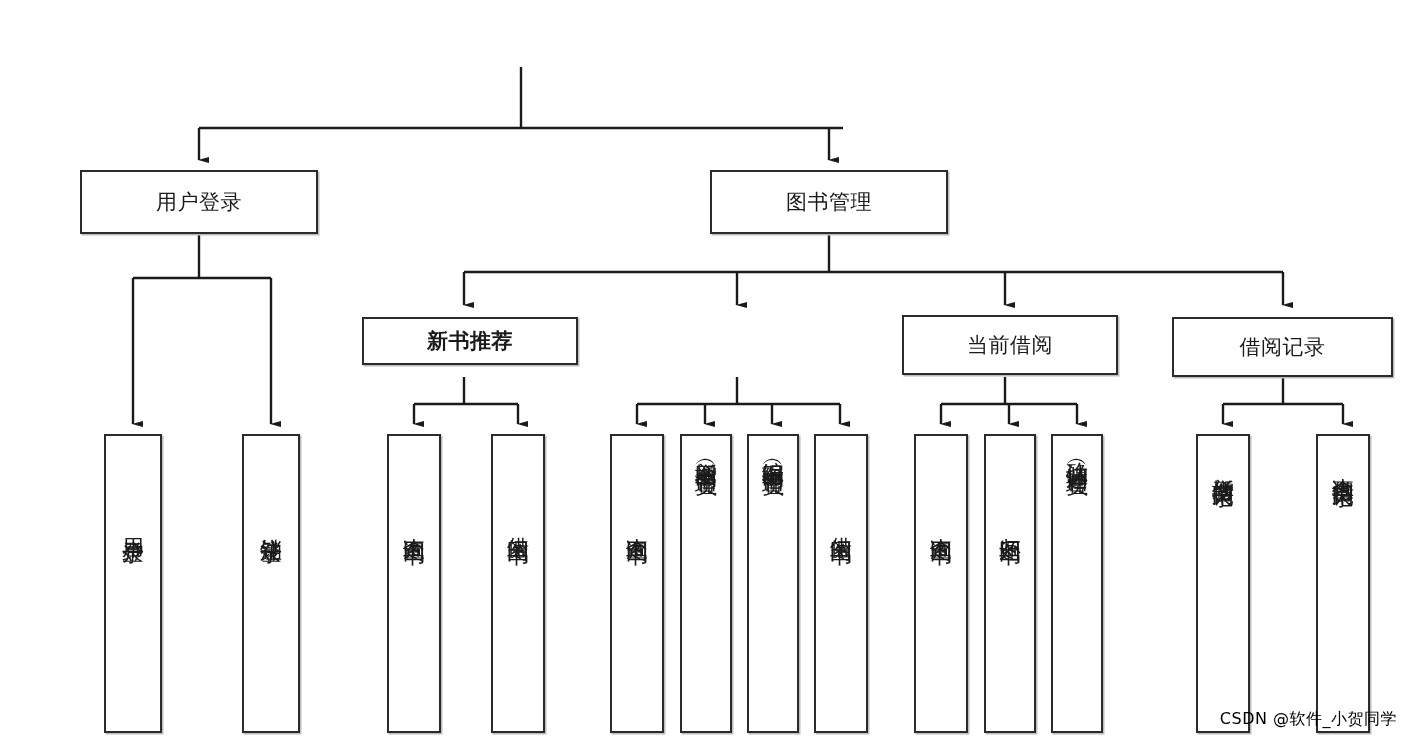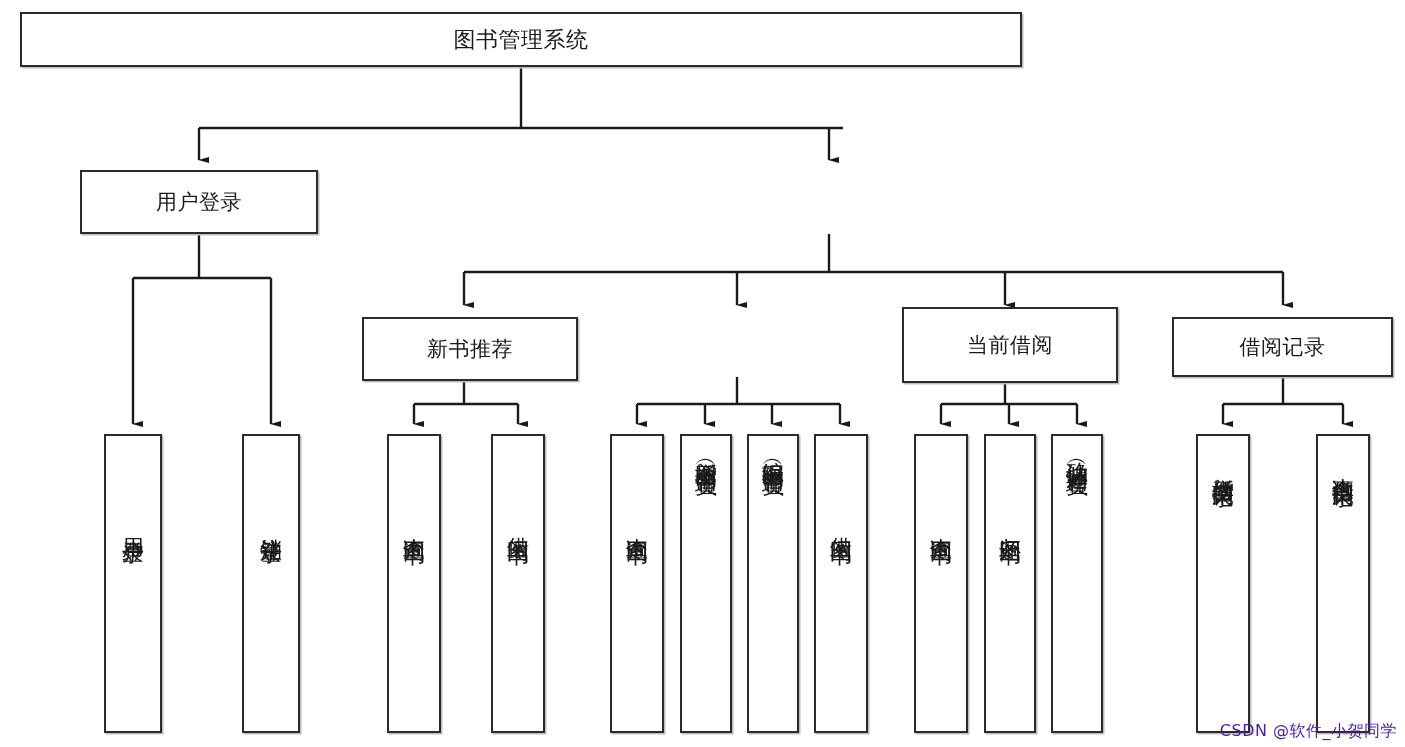--- a/index.html
+++ b/index.html
@@ -60,23 +60,23 @@
     text-orientation: upright;
     font-size: 22px;
     line-height: 1.0;
     letter-spacing: 2px;
     white-space: nowrap;
     margin: 0 auto;
   }
   .watermark {
     position: absolute;
     right: 8px;
-    bottom: 5px;
+    bottom: 17px;
     font-size: 16px;
-    color: #4c1d95;
+    color: #000000;
     letter-spacing: 0.5px;
     white-space: nowrap;
     z-index: 3;
     font-family: "DejaVu Sans", "Liberation Sans", sans-serif;
     margin-top: 14px;
   }
 </style>
 </head>
 <body>
 
@@ -125,35 +125,35 @@
       <path d="M1009,404 L1009,424" marker-end="url(#arrow)"></path>
       <path d="M1077,404 L1077,424" marker-end="url(#arrow)"></path>
 
       <path d="M1283,377 L1283,404"></path>
       <path d="M1223,404 L1343,404"></path>
       <path d="M1223,404 L1223,424" marker-end="url(#arrow)"></path>
       <path d="M1343,404 L1343,424" marker-end="url(#arrow)"></path>
     </g>
   </svg>
 
-  <div class="node horiz root" style="left:20px; top:12px; width:1002px; height:55px;">
-    <span class="node-label">图书管理系统</span>
-  </div>
 
   <div class="node horiz" style="left:80px; top:170px; width:238px; height:64px;">
     <span class="node-label">用户登录</span>
   </div>
 
-
-  <div class="node horiz" style="left:362px; top:317px; width:216px; height:64px;">
+  <div class="node horiz" style="left:710px; top:170px; width:238px; height:64px;">
+    <span class="node-label">图书管理</span>
+  </div>
+
+  <div class="node horiz" style="left:362px; top:317px; width:216px; height:48px;font-weight:bold;">
     <span class="node-label">新书推荐</span>
   </div>
 
 
-  <div class="node horiz" style="left:902px; top:307px; width:216px; height:76px;">
+  <div class="node horiz" style="left:902px; top:315px; width:216px; height:60px;">
     <span class="node-label">当前借阅</span>
   </div>
 
   <div class="node horiz" style="left:1172px; top:317px; width:221px; height:60px;">
     <span class="node-label">借阅记录</span>
   </div>
 
   <div class="node vert" style="left:104px; top:434px; width:58px; height:299px; padding-top:84px;">
     <span class="node-label">用户登录</span>
   </div>

